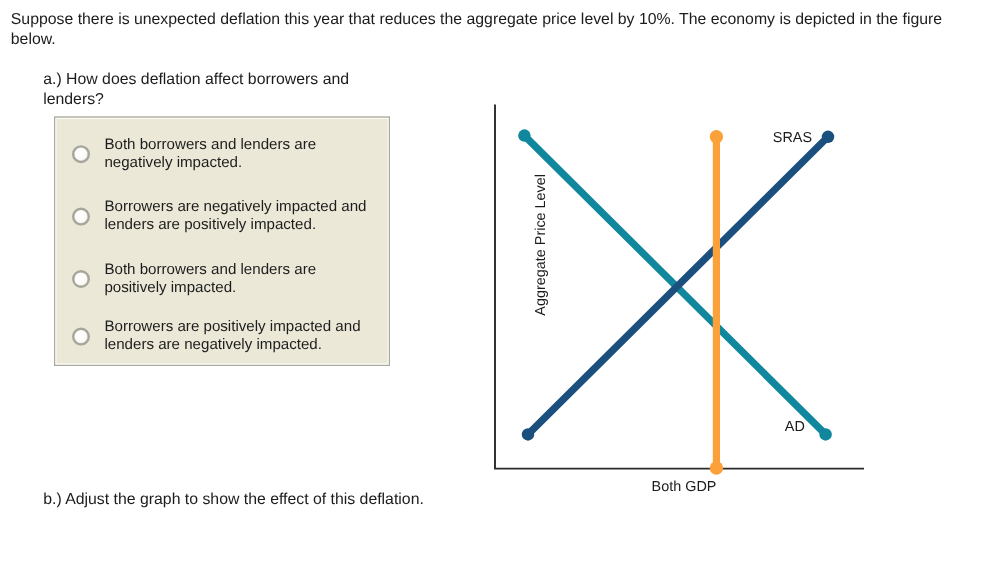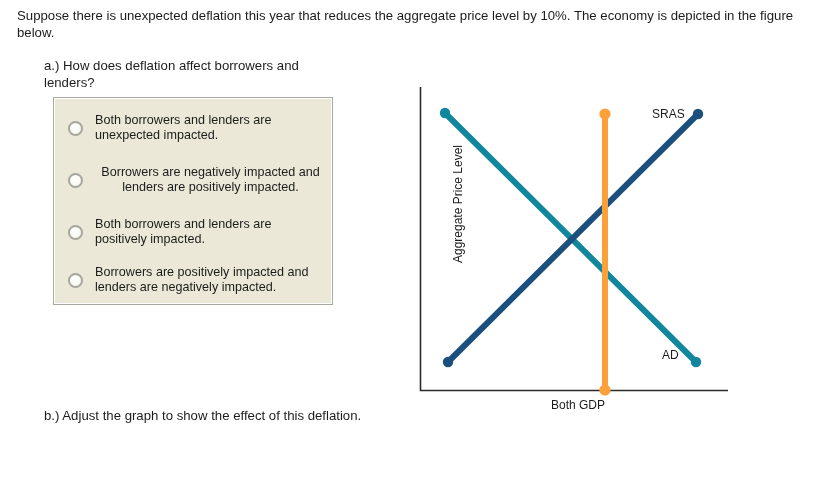--- a/index.html
+++ b/index.html
@@ -4,21 +4,21 @@
 <style>
   html,body{margin:0;padding:0;}
   body{
     width:824px;height:483px;
     background:#ffffff;
     font-family:"Liberation Sans",sans-serif;
     color:#1a1a1a;
     overflow:hidden;
     position:relative;
   }
-  .page{position:absolute;left:8px;top:0;width:663px;height:483px;}
+  .page{position:absolute;left:0;top:0;width:663px;height:483px;}
 
   
   #prompt{
     position:absolute;left:9px;top:8px;width:800px;
     font-size:13.2px;line-height:16.5px;color:#1c1c1c;
   }
 
   
   #question-a{
     position:absolute;left:36px;top:58px;width:300px;
@@ -88,24 +88,24 @@
 <div class="page">
 
   <div id="prompt">Suppose there is unexpected deflation this year that reduces the aggregate price level by 10%. The economy is depicted in the figure below.</div>
 
   <div id="question-a">a.) How does deflation affect borrowers and lenders?</div>
 
   <div id="choices-box">
 
     <div class="choice" style="top:7px;height:46px;">
       <span class="radio"></span>
-      <span class="label">Both borrowers and lenders are unexpected impacted.</span>
+      <span class="label">Both borrowers and lenders are negatively impacted.</span>
     </div>
 
-    <div class="choice" style="top:53px;height:58px;text-align:center;">
+    <div class="choice" style="top:53px;height:58px;">
       <span class="radio"></span>
       <span class="label">Borrowers are negatively impacted and lenders are positively impacted.</span>
     </div>
 
     <div class="choice" style="top:111px;height:46px;">
       <span class="radio"></span>
       <span class="label">Both borrowers and lenders are positively impacted.</span>
     </div>
 
     <div class="choice" style="top:157px;height:50px;">

